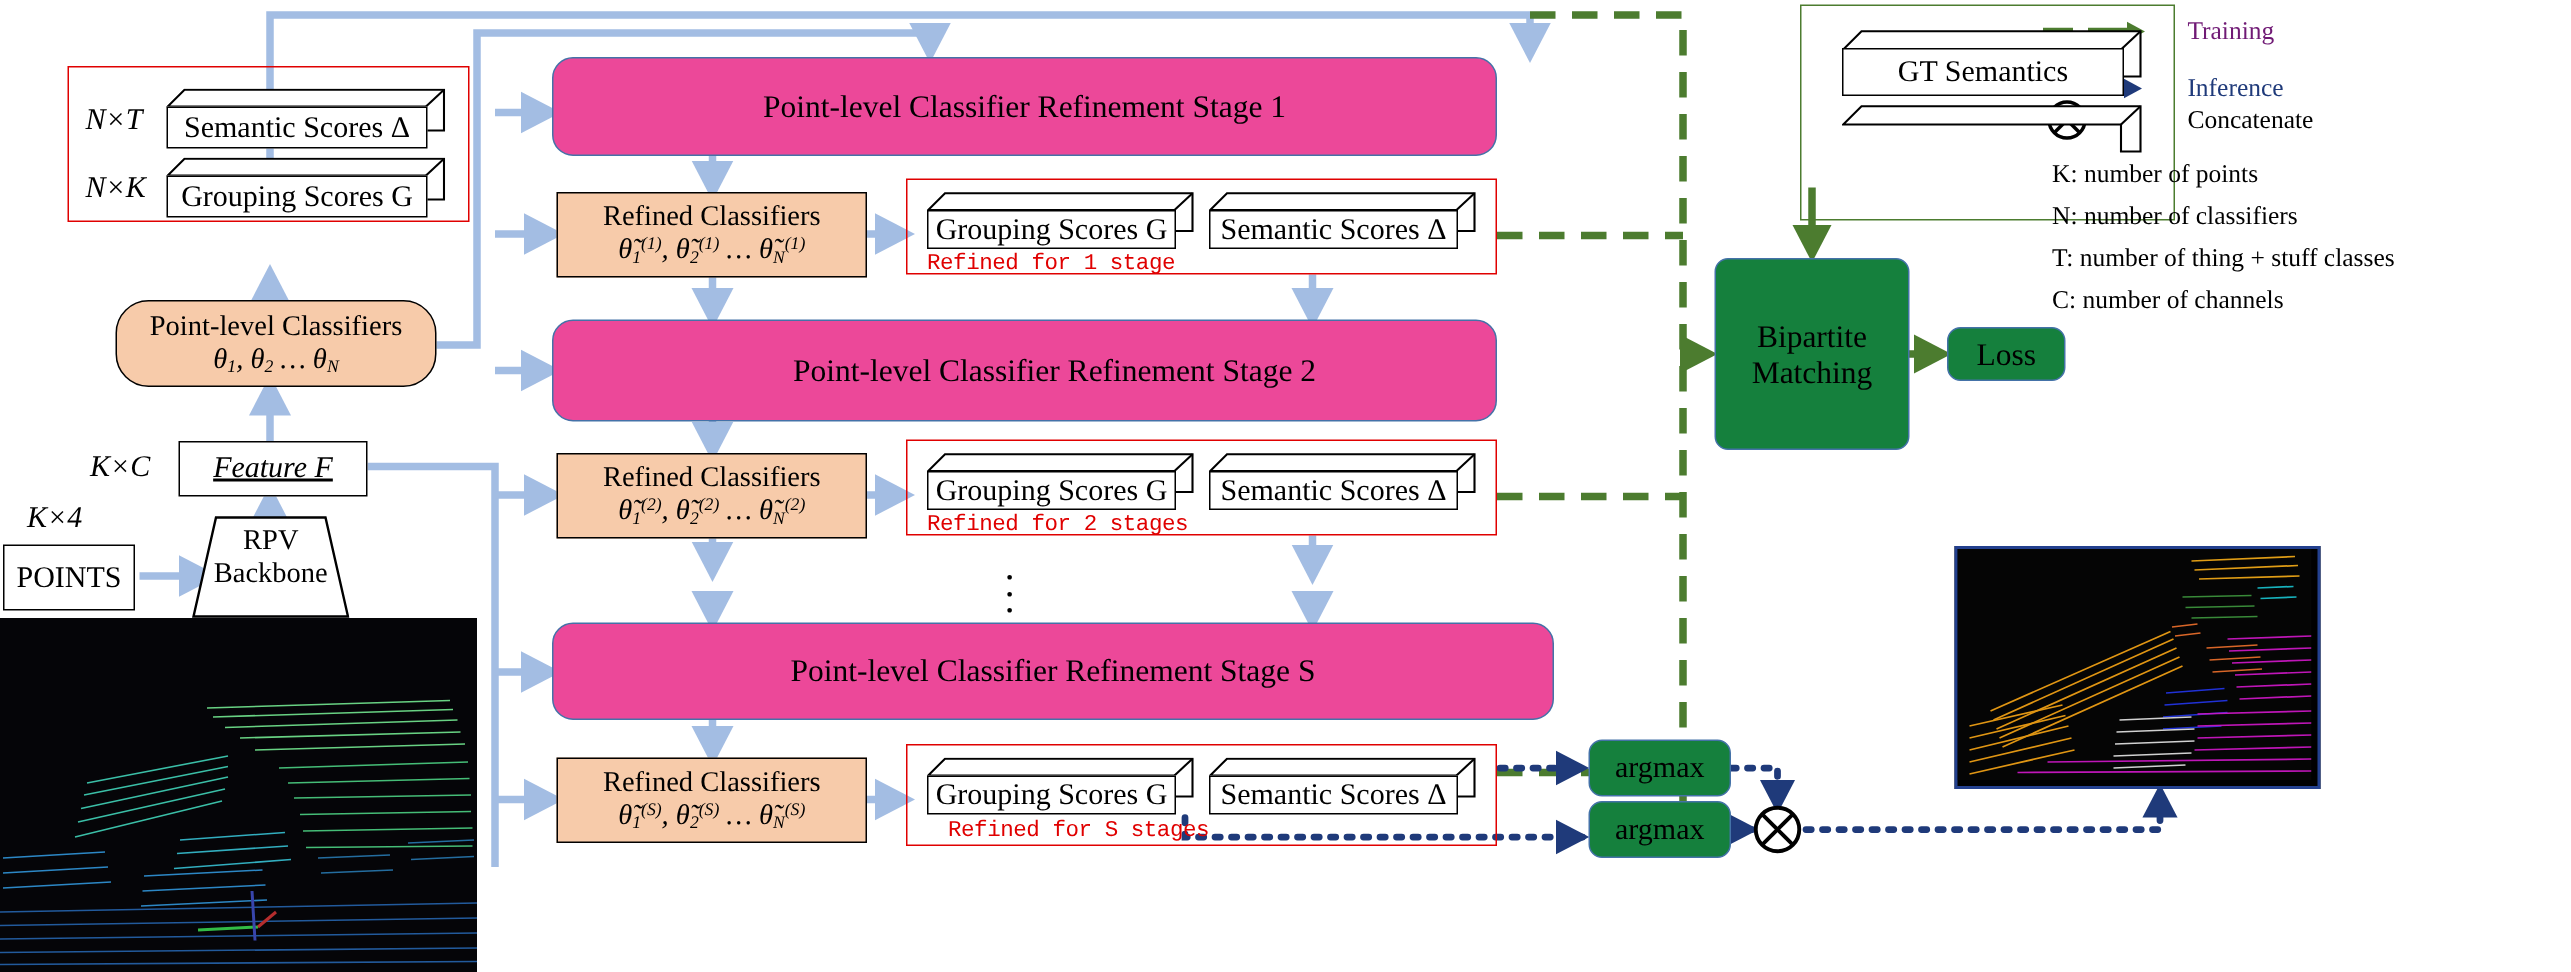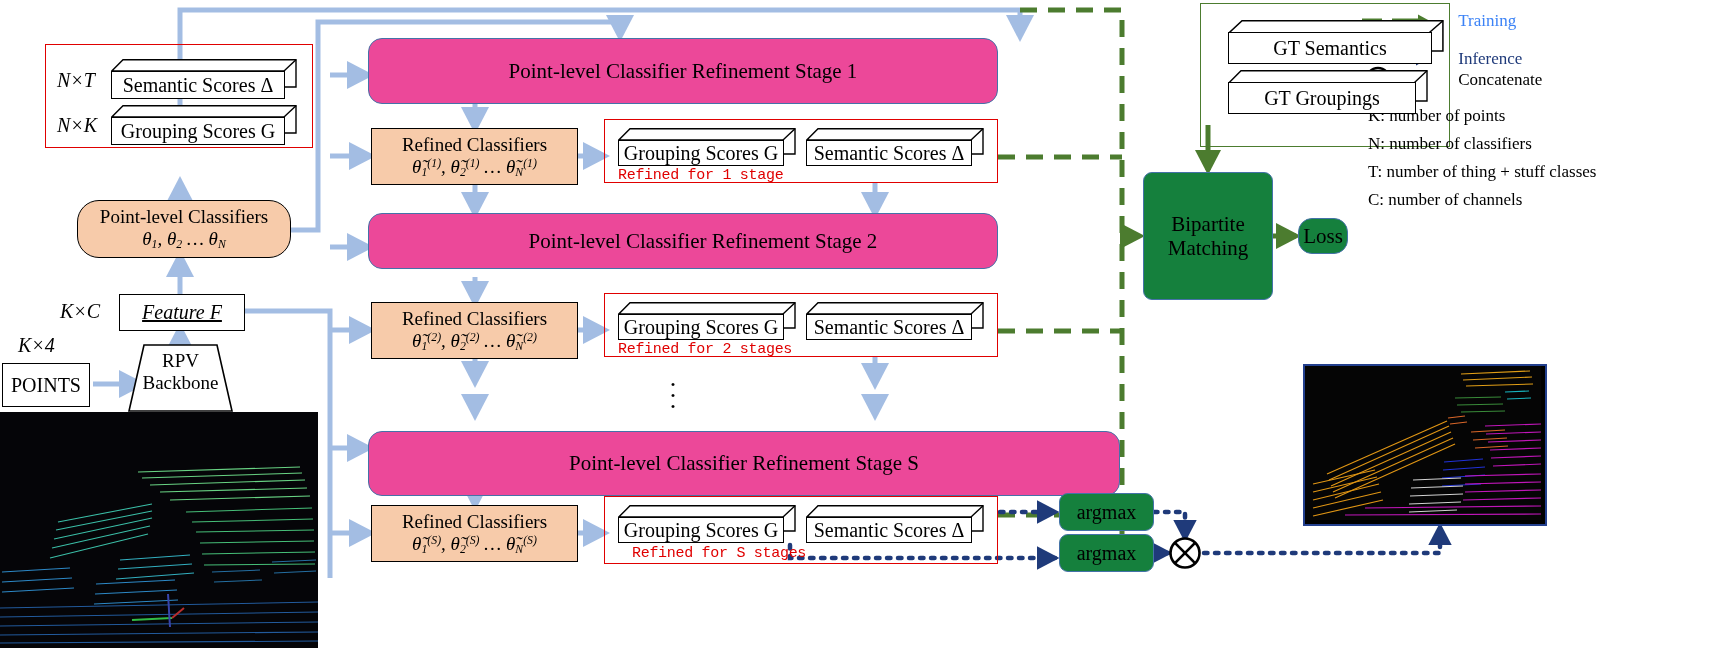--- a/index.html
+++ b/index.html
@@ -269,21 +269,21 @@
 </div>
 <div class="slab" style="left:806px;top:128px;width:178px;height:38px;">
   <svg class="top" viewBox="0 0 178 38" preserveAspectRatio="none">
     <polygon points="12,0.8 177,0.8 177,26 165,26 165,12 0.8,12" fill="#fff" stroke="#000" stroke-width="1.4"></polygon>
     <line x1="165" y1="12" x2="177" y2="0.8" stroke="#000" stroke-width="1.4"></line>
   </svg>
   <div class="face">Semantic Scores Δ</div>
 </div>
 <div class="monored" style="left:618px;top:167px;">Refined for 1 stage</div>
 
-<div class="box gray-stage" style="left:368px;top:213px;width:630px;height:56px;padding-left:40px;">
+<div class="box gray-stage" style="left:368px;top:213px;width:630px;height:68px;padding-left:40px;">
   <span>Point-level Classifier Refinement Stage 2</span>
 </div>
 
 <div class="box orange" style="left:371px;top:302px;width:207px;height:57px;">
   <div>Refined Classifiers</div>
   <div style="font-style:italic;">
     θ̃<span class="sub">1</span><span class="sup">(2)</span>,
     θ̃<span class="sub">2</span><span class="sup">(2)</span> …
     θ̃<span class="sub">N</span><span class="sup">(2)</span>
   </div>
@@ -306,21 +306,21 @@
 </div>
 <div class="monored" style="left:618px;top:341px;">Refined for 2 stages</div>
 
 <div style="position:absolute;left:668px;top:372px;width:10px;text-align:center;
             font-size:26px;line-height:11px;color:#000;">
   <div>.</div>
     <div>.</div>
     <div>.</div>
 </div>
 
-<div class="box gray-stage" style="left:368px;top:431px;width:752px;height:65px;justify-content:center;">
+<div class="box gray-stage" style="left:368px;top:415px;width:668px;height:65px;justify-content:center;">
   <span>Point-level Classifier Refinement Stage S</span>
 </div>
 
 <div class="box orange" style="left:371px;top:505px;width:207px;height:57px;">
   <div>Refined Classifiers</div>
   <div style="font-style:italic;">
     θ̃<span class="sub">1</span><span class="sup">(S)</span>,
     θ̃<span class="sub">2</span><span class="sup">(S)</span> …
     θ̃<span class="sub">N</span><span class="sup">(S)</span>
   </div>
@@ -338,42 +338,41 @@
   <svg class="top" viewBox="0 0 178 38" preserveAspectRatio="none">
     <polygon points="12,0.8 177,0.8 177,26 165,26 165,12 0.8,12" fill="#fff" stroke="#000" stroke-width="1.4"></polygon>
     <line x1="165" y1="12" x2="177" y2="0.8" stroke="#000" stroke-width="1.4"></line>
   </svg>
   <div class="face">Semantic Scores Δ</div>
 </div>
 <div class="monored" style="left:632px;top:545px;">Refined for S stages</div>
 
 <div class="greengroup" style="left:1200px;top:3px;width:250px;height:144px;"></div>
 
-<div class="slab" style="left:1228px;top:20px;width:200px;height:44px;padding-left:16px;">
+<div class="slab" style="left:1228px;top:20px;width:200px;height:44px;">
   <svg class="top" viewBox="0 0 200 44" preserveAspectRatio="none">
     <polygon points="13,0.8 199,0.8 199,31 186,31 186,13 0.8,13" fill="#fff" stroke="#000" stroke-width="1.4"></polygon>
     <line x1="186" y1="13" x2="199" y2="0.8" stroke="#000" stroke-width="1.4"></line>
   </svg>
   <div class="face">GT Semantics</div>
 </div>
 
 <div class="slab" style="left:1228px;top:70px;width:200px;height:44px;">
   <svg class="top" viewBox="0 0 200 44" preserveAspectRatio="none">
     <polygon points="13,0.8 199,0.8 199,31 186,31 186,13 0.8,13" fill="#fff" stroke="#000" stroke-width="1.4"></polygon>
     <line x1="186" y1="13" x2="199" y2="0.8" stroke="#000" stroke-width="1.4"></line>
   </svg>
-  <div class="face">GT Groupings</div>
 </div>
 
 <div class="box bluebox" style="left:1143px;top:172px;width:130px;height:128px;flex-direction:column;">
   <div>Bipartite</div>
   <div>Matching</div>
 </div>
 
-<div class="box bluebox" style="left:1298px;top:218px;width:50px;height:36px;border-radius:14px;">
+<div class="box bluebox" style="left:1298px;top:218px;width:79px;height:36px;">
   <span>Loss</span>
 </div>
 
 <div class="box bluebox" style="left:1059px;top:493px;width:95px;height:38px;font-size:20px;">
   <span>argmax</span>
 </div>
 <div class="box bluebox" style="left:1059px;top:534px;width:95px;height:38px;font-size:20px;">
   <span>argmax</span>
 </div>
 
@@ -454,21 +453,21 @@
 </div>
 
 <div class="legend" style="left:1360px;top:6px;width:348px;height:220px;">
 
   <div class="row" style="left:0;top:4px;">
     <svg width="80" height="20" style="vertical-align:middle;">
       <line x1="2" y1="10" x2="22" y2="10" stroke="#4c7c2f" stroke-width="5"></line>
       <line x1="32" y1="10" x2="58" y2="10" stroke="#4c7c2f" stroke-width="5"></line>
       <polygon points="58,3.5 70,10 58,16.5" fill="#4c7c2f"></polygon>
     </svg>
-    <span style="color:#3b82f6;margin-left:14px;vertical-align:middle;">Training</span>
+    <span style="color:#701a75;margin-left:14px;vertical-align:middle;">Training</span>
   </div>
 
   <div class="row" style="left:0;top:42px;">
     <svg width="80" height="20" style="vertical-align:middle;">
       <line x1="2" y1="10" x2="56" y2="10" stroke="#1f3a7a" stroke-width="5" stroke-dasharray="4,7" stroke-linecap="round"></line>
       <polygon points="56,3.5 68,10 56,16.5" fill="#1f3a7a"></polygon>
     </svg>
     <span style="color:#1f3a7a;margin-left:14px;vertical-align:middle;">Inference</span>
   </div>
 

